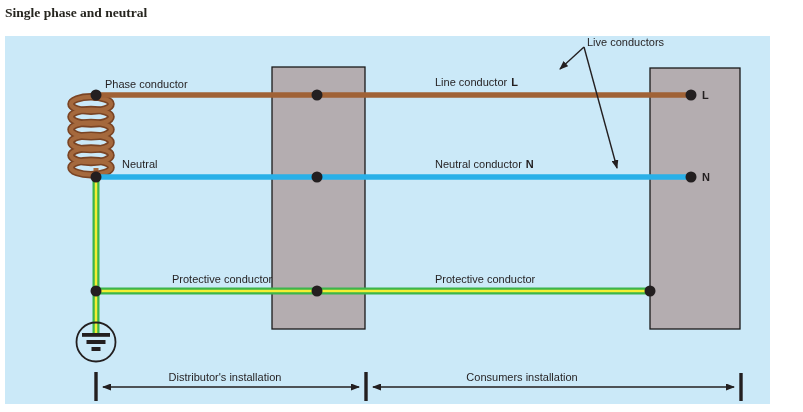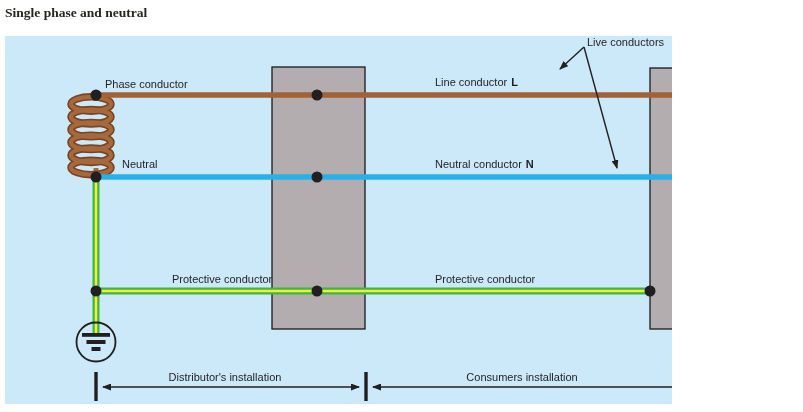--- a/index.html
+++ b/index.html
@@ -1,16 +1,16 @@
 <!DOCTYPE html>
 <html><head>
 <meta charset="utf-8">
 <style>
   html,body{margin:0;padding:0;background:#ffffff;}
-  .stage{position:relative;width:672px;height:412px;background:#ffffff;overflow:hidden;
+  .stage{position:relative;width:770px;height:412px;background:#ffffff;overflow:hidden;
          font-family:"Liberation Sans", sans-serif;}
   .fig-title{position:absolute;left:5px;top:5px;
              font-family:"Liberation Serif", serif;font-weight:bold;
              font-size:13.5px;color:#26251f;}
   svg.overlay{position:absolute;left:0;top:0;}
   .lbl{font-family:"Liberation Sans", sans-serif;font-size:11px;fill:#231f20;}
   .lbl-b{font-family:"Liberation Sans", sans-serif;font-size:11px;font-weight:bold;fill:#231f20;}
 </style>
 </head>
 <body>

